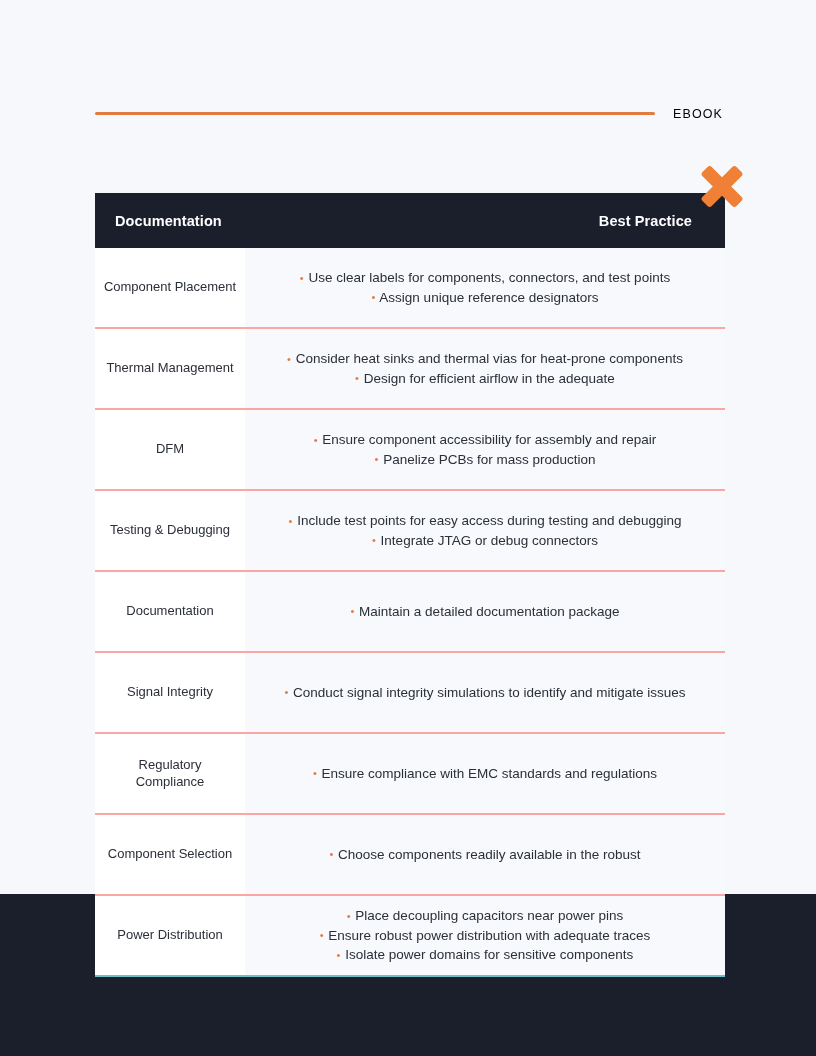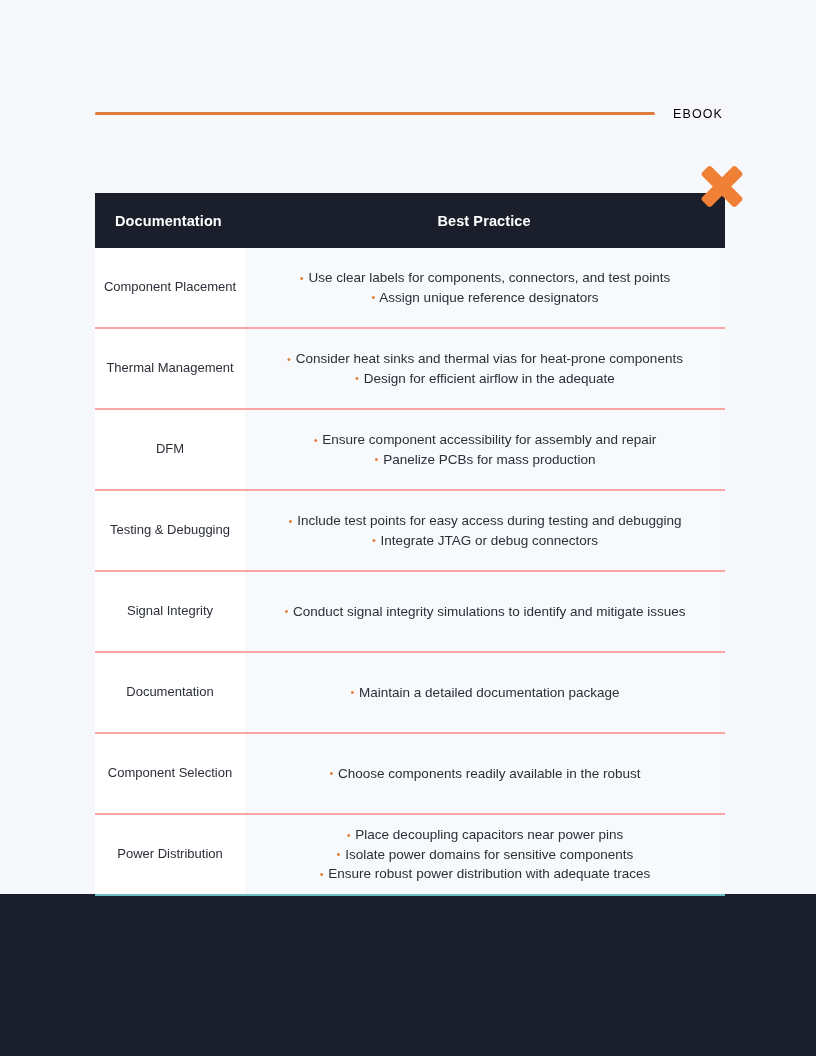--- a/index.html
+++ b/index.html
@@ -100,22 +100,22 @@
     font-weight: bold;
     letter-spacing: 0.1px;
   }
   .th.consideration {
     width: 150px;
     padding-left: 20px;
     text-align: left;
   }
   .th.practice {
     flex: 1;
-    text-align: center;
-    padding-right: 22px;
+    text-align: right;
+    padding-right: 33px;
   }
 
   .tbody {
     background: #ffffff;
   }
   .trow {
     display: flex;
     align-items: stretch;
     border-bottom: 2px solid #fca5a5;
     min-height: 79px;
@@ -205,39 +205,45 @@
         </div>
       </div>
       <div class="trow">
         <div class="td-consideration">Testing &amp; Debugging</div>
         <div class="td-practice">
           <div class="bullet-line"><span class="dot">•</span><span> Include test points for easy access during testing and debugging</span></div>
           <div class="bullet-line"><span class="dot">•</span><span> Integrate JTAG or debug connectors</span></div>
         </div>
       </div>
       <div class="trow">
+        <div class="td-consideration">Documentation</div>
+        <div class="td-practice">
+          <div class="bullet-line"><span class="dot">•</span><span> Maintain a detailed documentation package</span></div>
+        </div>
+      </div>
+      <div class="trow">
         <div class="td-consideration">Signal Integrity</div>
         <div class="td-practice">
           <div class="bullet-line"><span class="dot">•</span><span> Conduct signal integrity simulations to identify and mitigate issues</span></div>
         </div>
       </div>
       <div class="trow">
-        <div class="td-consideration">Documentation</div>
-        <div class="td-practice">
-          <div class="bullet-line"><span class="dot">•</span><span> Maintain a detailed documentation package</span></div>
+        <div class="td-consideration">Regulatory Compliance</div>
+        <div class="td-practice">
+          <div class="bullet-line"><span class="dot">•</span><span> Ensure compliance with EMC standards and regulations</span></div>
         </div>
       </div>
       <div class="trow">
         <div class="td-consideration">Component Selection</div>
         <div class="td-practice">
           <div class="bullet-line"><span class="dot">•</span><span> Choose components readily available in the robust</span></div>
         </div>
       </div>
       <div class="trow">
         <div class="td-consideration">Power Distribution</div>
         <div class="td-practice">
           <div class="bullet-line"><span class="dot">•</span><span> Place decoupling capacitors near power pins</span></div>
+          <div class="bullet-line"><span class="dot">•</span><span> Ensure robust power distribution with adequate traces</span></div>
           <div class="bullet-line"><span class="dot">•</span><span> Isolate power domains for sensitive components</span></div>
-          <div class="bullet-line"><span class="dot">•</span><span> Ensure robust power distribution with adequate traces</span></div>
         </div>
       </div>
     </div>
 </div>
 
 </body></html>

